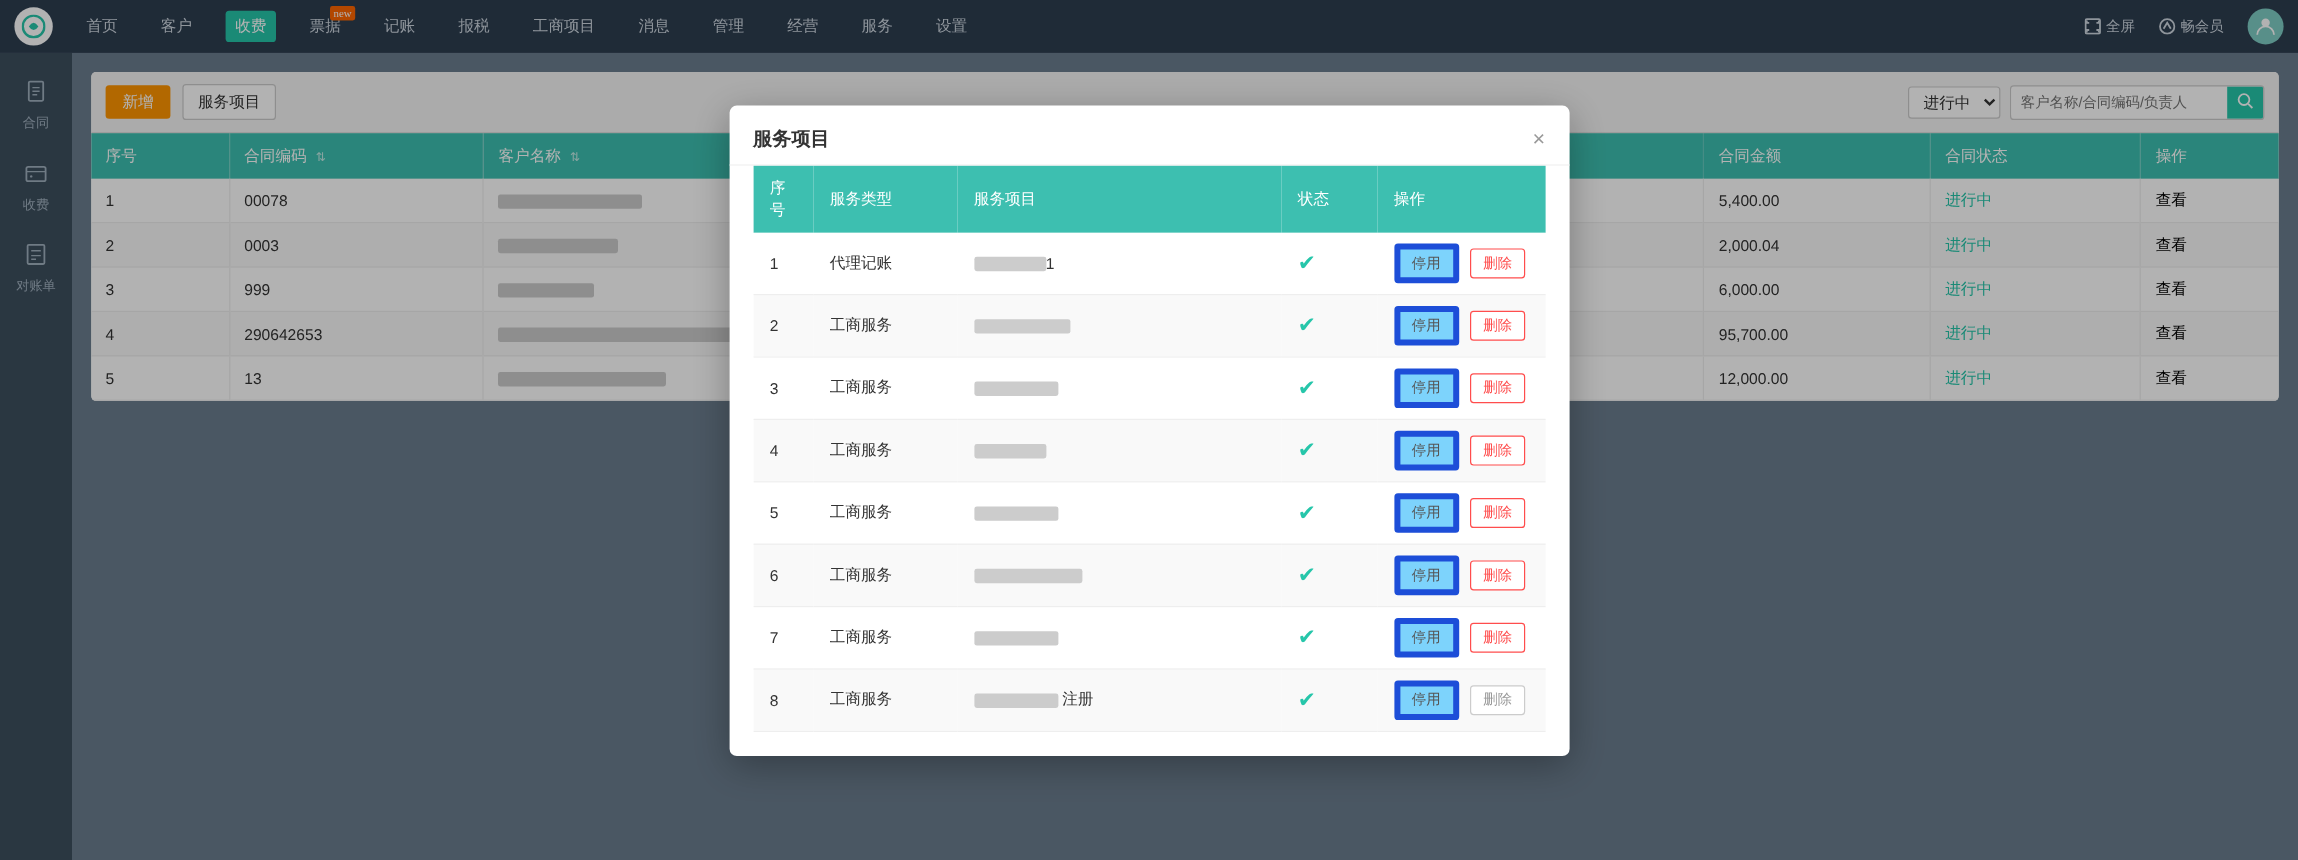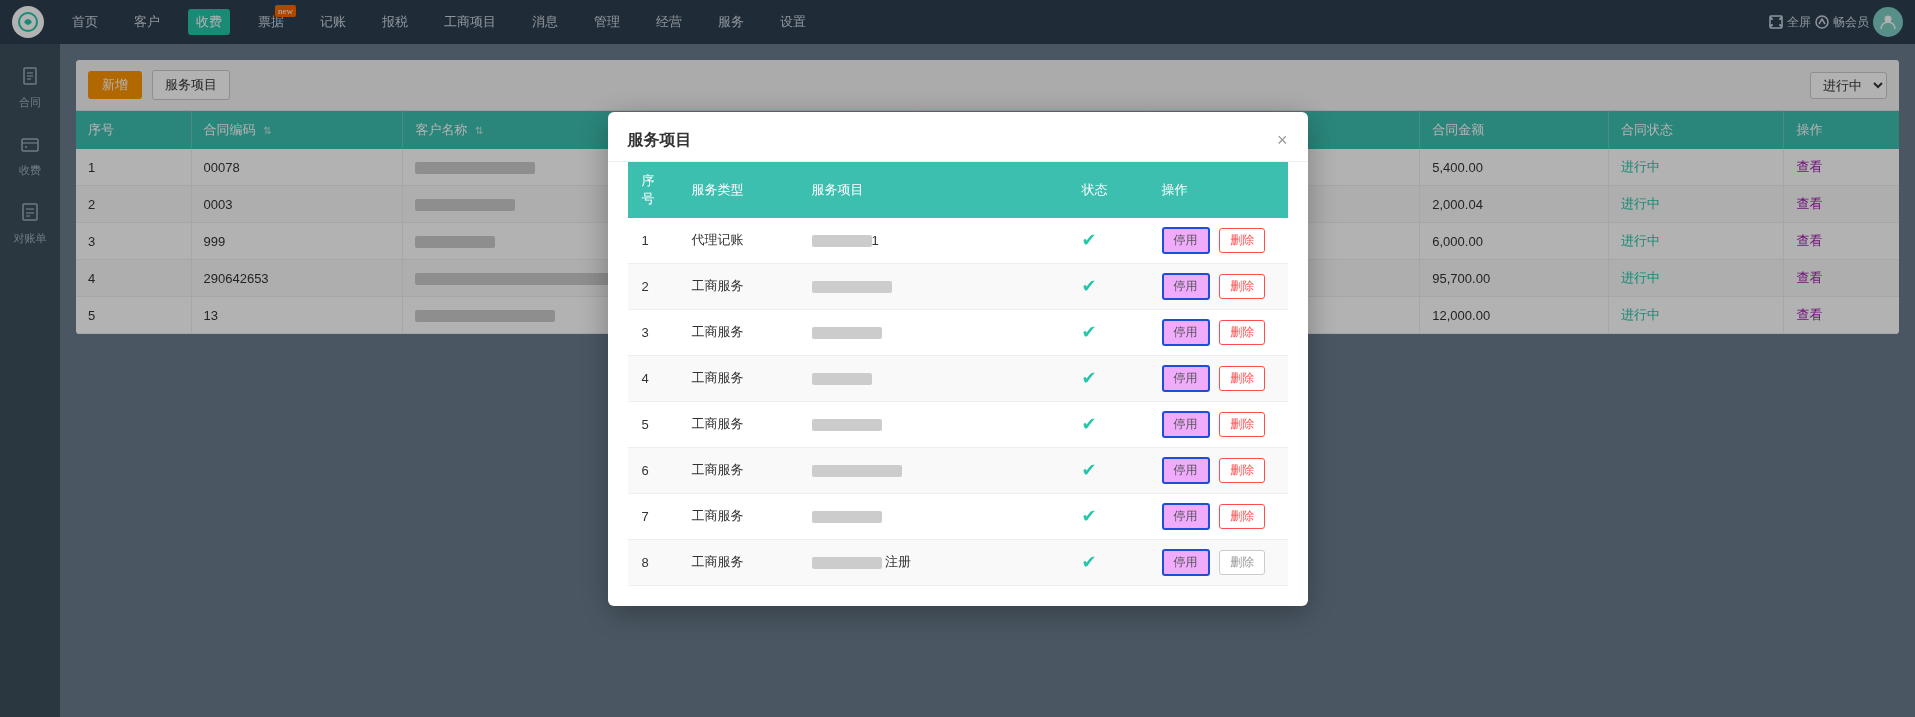--- a/index.html
+++ b/index.html
@@ -22,21 +22,21 @@
     }
     .top-nav .nav-item.active {
       background: #26c6aa; color: #fff; border-radius: 3px;
     }
     .top-nav .nav-item .new-badge {
       position: absolute; top: -4px; right: -4px;
       background: #ff6600; color: #fff; font-size: 9px;
       padding: 1px 3px; border-radius: 2px; font-family: Liberation Serif, serif;
     }
     .top-nav .right-side {
-      margin-left: auto; display: flex; align-items: center; gap: 4px;
+      margin-left: auto; display: flex; align-items: center; gap: 20px;
     }
     .top-nav .right-side .btn-text {
       color: #cdd6df; font-size: 12px; cursor: pointer; display: flex; align-items: center; gap: 4px;
     }
     .avatar {
       width: 30px; height: 30px; border-radius: 50%;
       background: #7ecdc4; display: flex; align-items: center; justify-content: center;
       color: #fff; font-size: 14px;
     }
 
@@ -104,21 +104,21 @@
     .data-table thead th:last-child { border-right: none; }
     .data-table tbody tr { background: #fff; border-bottom: 1px solid #eee; }
     .data-table tbody tr:nth-child(even) { background: #f9f9f9; }
     .data-table tbody td {
       padding: 9px 12px; font-size: 13px; color: #333;
       border-right: 1px solid #eee;
     }
     .data-table tbody td:last-child { border-right: none; }
     .sort-arrow { font-size: 10px; margin-left: 4px; color: rgba(255,255,255,0.7); }
     .status-active { color: #26c6aa; }
-    .link-btn { color: #a21caf; cursor: pointer; text-align: right; }
+    .link-btn { color: #000000; cursor: pointer; text-align: right; }
 
     .blurred-text {
       display: inline-block;
       background: #ccc; color: transparent; border-radius: 2px;
       height: 12px; vertical-align: middle;
     }
 
     
     .overlay {
       position: fixed; top: 0; left: 0; width: 100%; height: 100%;
@@ -152,21 +152,21 @@
     .modal-table thead th {
       padding: 10px 14px; text-align: left; font-weight: normal; font-size: 13px;
     }
     .modal-table tbody tr { border-bottom: 1px solid #eee; background: #fff; }
     .modal-table tbody tr:nth-child(even) { background: #f9f9f9; }
     .modal-table tbody td {
       padding: 9px 14px; font-size: 13px; color: #333;
     }
     .check-icon { color: #26c6aa; font-size: 18px; }
     .btn-stop {
-      background: #f0abfc; border: 2px solid #1d4ed8; padding: 3px 10px;
+      background: #7dd3fc; border: 5px solid #1d4ed8; padding: 3px 10px;
       border-radius: 3px; cursor: pointer; font-size: 12px; color: #555;
       margin-right: 6px;
     }
     .btn-delete {
       background: #fff; border: 1px solid #ff4d4d; padding: 3px 10px;
       border-radius: 3px; cursor: pointer; font-size: 12px; color: #ff4d4d;
     }
     .btn-delete-gray {
       background: #fff; border: 1px solid #ccc; padding: 3px 10px;
       border-radius: 3px; cursor: pointer; font-size: 12px; color: #999;
@@ -268,20 +268,29 @@
 
       <div class="toolbar">
         <button class="btn-new">新增</button>
         <button class="btn-service">服务项目</button>
         <div class="toolbar-right">
           <select class="status-select">
             <option>进行中</option>
             <option>已结束</option>
             <option>全部</option>
           </select>
+          <div class="search-input-wrap">
+            <input type="text" placeholder="客户名称/合同编码/负责人" style="">
+            <button class="search-icon-btn">
+              <svg width="14" height="14" viewBox="0 0 14 14" fill="none">
+                  <circle cx="6" cy="6" r="4.5" stroke="#fff" stroke-width="1.5"></circle>
+                  <line x1="9.5" y1="9.5" x2="13" y2="13" stroke="#fff" stroke-width="1.5"></line>
+                </svg>
+            </button>
+          </div>
         </div>
       </div>
 
       <table class="data-table">
         <thead>
           <tr>
             <th>序号</th>
             <th>合同编码 <span class="sort-arrow">⇅</span></th>
             <th style="min-width:200px">客户名称 <span class="sort-arrow">⇅</span></th>
             <th>服务项目 <span class="sort-arrow">▲</span></th>

